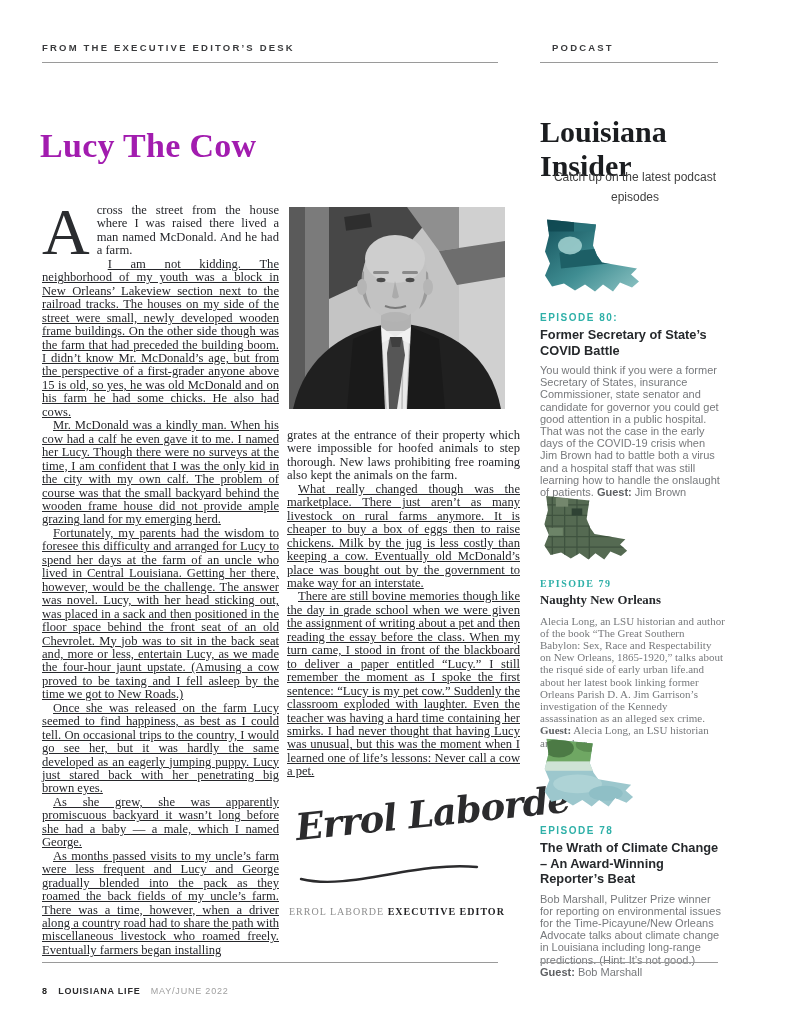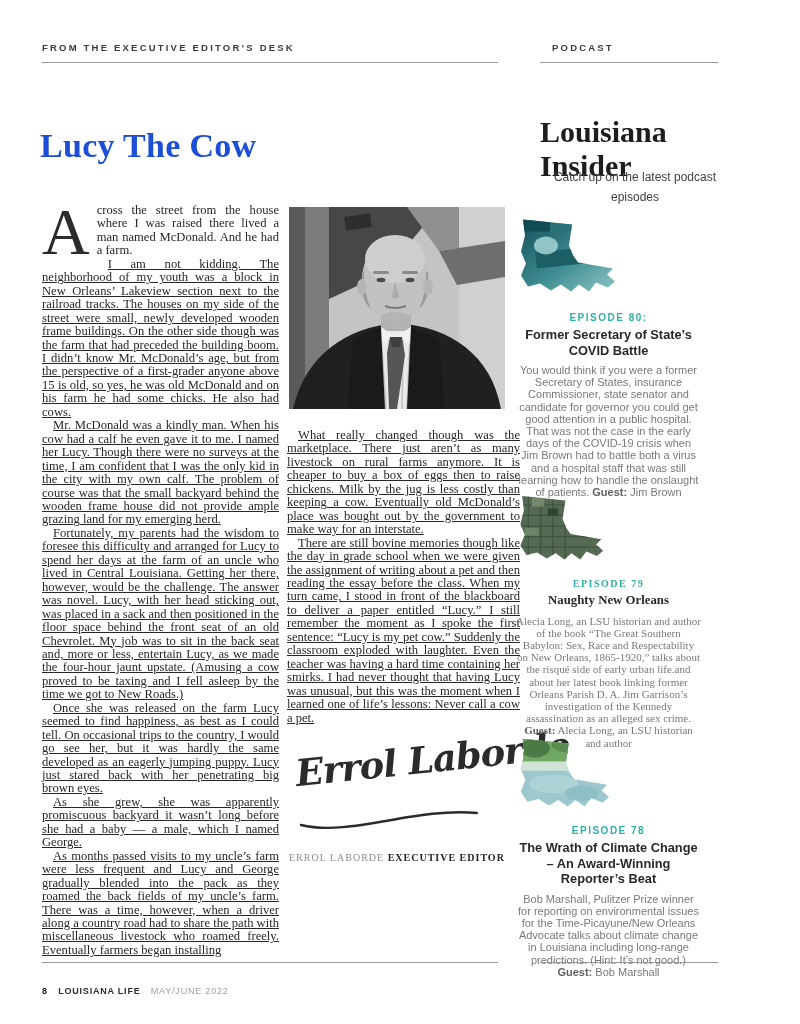--- a/index.html
+++ b/index.html
@@ -9,21 +9,21 @@
   .kicker{position:absolute;font-size:9.5px;font-weight:bold;letter-spacing:2.2px;color:#3a3b3d;text-align:center;}
   .kicker-left{left:42px;top:42px;}
   .kicker-right{left:540px;top:42px;padding-left:12px;}
   .rule{position:absolute;height:1px;background:#9a9a9a;}
   .rule-left-top{left:42px;top:62px;width:456px;}
   .rule-right-top{left:540px;top:62px;width:178px;}
   .rule-left-bottom{left:42px;top:962px;width:456px;}
   .rule-right-bottom{left:540px;top:962px;width:178px;}
   
   .article-title{position:absolute;left:40px;top:104px;font-family:"Liberation Serif",serif;
-        font-weight:700;font-size:34px;color:#1d4ed8;letter-spacing:.3px;}
+        font-weight:700;font-size:34px;color:#a21caf;letter-spacing:.3px;}
   
   .col{position:absolute;font-family:"Liberation Serif",serif;font-size:12.6px;line-height:13.45px;
         color:#26272b;text-align:justify;}
   .col1{left:42px;top:204px;width:237px;}
   .col2{left:287px;top:204px;width:233px;}
   .para{margin:0;}
   .para.indent{text-indent:11px;text-decoration:underline;}
   .dropcap{float:left;font-size:66px;line-height:52px;padding:2px 7px 0 0;color:#2a2c2f;
         font-family:"Liberation Serif",serif;}
   .photo{width:216px;height:202px;margin:3px 0 20px 2px;display:block;}
@@ -33,21 +33,21 @@
         font-size:37px;color:#2b2b2d;transform:rotate(-6deg);letter-spacing:-1px;white-space:nowrap;}
   .sig-swoosh{position:absolute;left:0px;top:42px;}
   .byline{margin:6px 0 0 2px;font-size:10px;letter-spacing:1px;}
   .byline .name{color:#8e8e8e;font-weight:400;}
   .byline .role{color:#232325;font-weight:bold;}
   
   .sb-title{position:absolute;left:540px;top:90px;width:190px;font-family:"Liberation Serif",serif;
         font-weight:700;font-size:30px;line-height:34px;color:#1b1d20;}
   .sb-subtitle{position:absolute;left:540px;top:168px;width:190px;font-size:12px;line-height:19.5px;
         color:#404040;text-align:center;}
-  .episode{position:absolute;left:516px;width:185px;text-align:center;}
+  .episode{position:absolute;left:540px;width:185px;}
   .ep80{top:214px;} .ep79{top:492px;font-family:Liberation Serif, serif;} .ep78{top:735px;}
   .ep-img{display:block;}
   .ep-label{margin-top:10px;font-size:10px;font-weight:bold;letter-spacing:1.5px;color:#2fb0a8;}
   .ep-title{margin-top:4px;font-size:12.8px;line-height:15.5px;font-weight:bold;color:#26292c;}
   .ep-body{margin-top:6px;font-size:11px;line-height:12.2px;color:#77797c;}
   .ep-body b{color:#5d5f62;}
   
   .footer{position:absolute;left:42px;top:986px;font-size:9px;letter-spacing:.8px;}
   .footer .pg{font-weight:bold;color:#222;}
   .footer .mag{font-weight:bold;color:#2c2c2e;margin-left:7px;}
@@ -113,20 +113,21 @@
       <line x1="121" y1="128" x2="118" y2="202" stroke="#bdbdbd" stroke-width="1.5"></line>
 
       <polygon points="92,120 106,130 88,138" fill="#f1f1f1"></polygon>
       <polygon points="122,120 106,130 124,138" fill="#f1f1f1"></polygon>
       <polygon points="101,130 113,130 116,148 108,202 100,202 98,146" fill="#565656"></polygon>
       <polygon points="101,130 113,130 111,140 103,140" fill="#3f3f3f"></polygon>
 
       <path d="M64,132 L92,120 L96,202 L58,202 Z" fill="#1a1a1a"></path>
       <path d="M150,132 L122,120 L118,202 L156,202 Z" fill="#1a1a1a"></path>
     </svg>
+    <p class="para">grates at the entrance of their property which were impossible for hoofed animals to step thorough. New laws prohibiting free roaming also kept the animals on the farm.</p>
     <p class="para indent">What really changed though was the marketplace. There just aren’t as many livestock on rural farms anymore. It is cheaper to buy a box of eggs then to raise chickens. Milk by the jug is less costly than keeping a cow. Eventually old McDonald’s place was bought out by the government to make way for an interstate.</p>
     <p class="para indent">There are still bovine memories though like the day in grade school when we were given the assignment of writing about a pet and then reading the essay before the class. When my turn came, I stood in front of the blackboard to deliver a paper entitled “Lucy.” I still remember the moment as I spoke the first sentence: “Lucy is my pet cow.” Suddenly the classroom exploded with laughter. Even the teacher was having a hard time containing her smirks. I had never thought that having Lucy was unusual, but this was the moment when I learned one of life’s lessons: Never call a cow a pet.</p>
 
     <div class="sig-wrap">
       <span class="sig-text">Errol Laborde</span>
       <svg class="sig-swoosh" width="190" height="40" viewBox="0 0 190 40">
         <path d="M6,30 C55,42 120,12 182,18" stroke="#2b2b2d" stroke-width="2.4" fill="none" stroke-linecap="round"></path>
       </svg>
     </div>
     <div class="byline">

